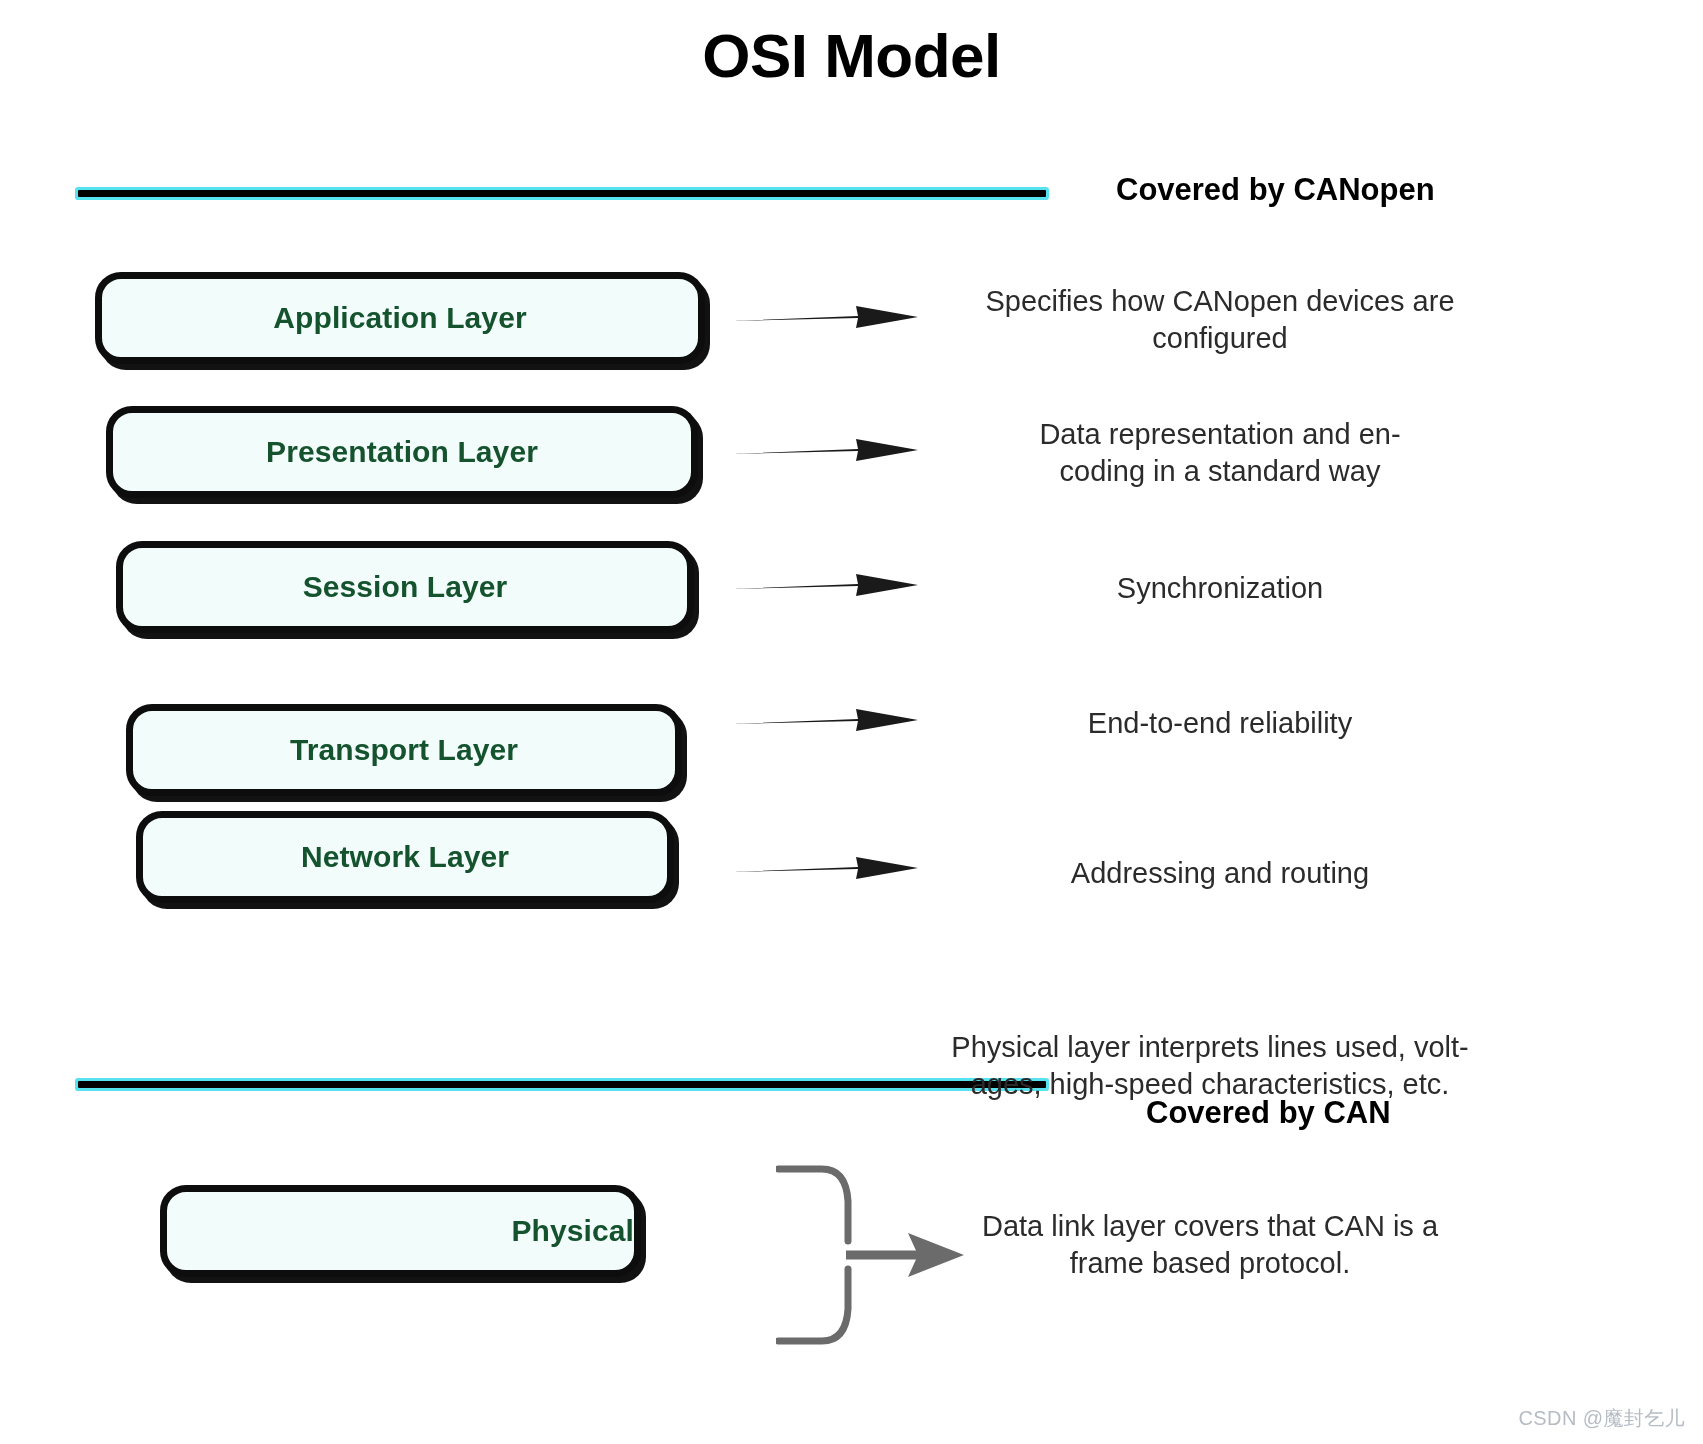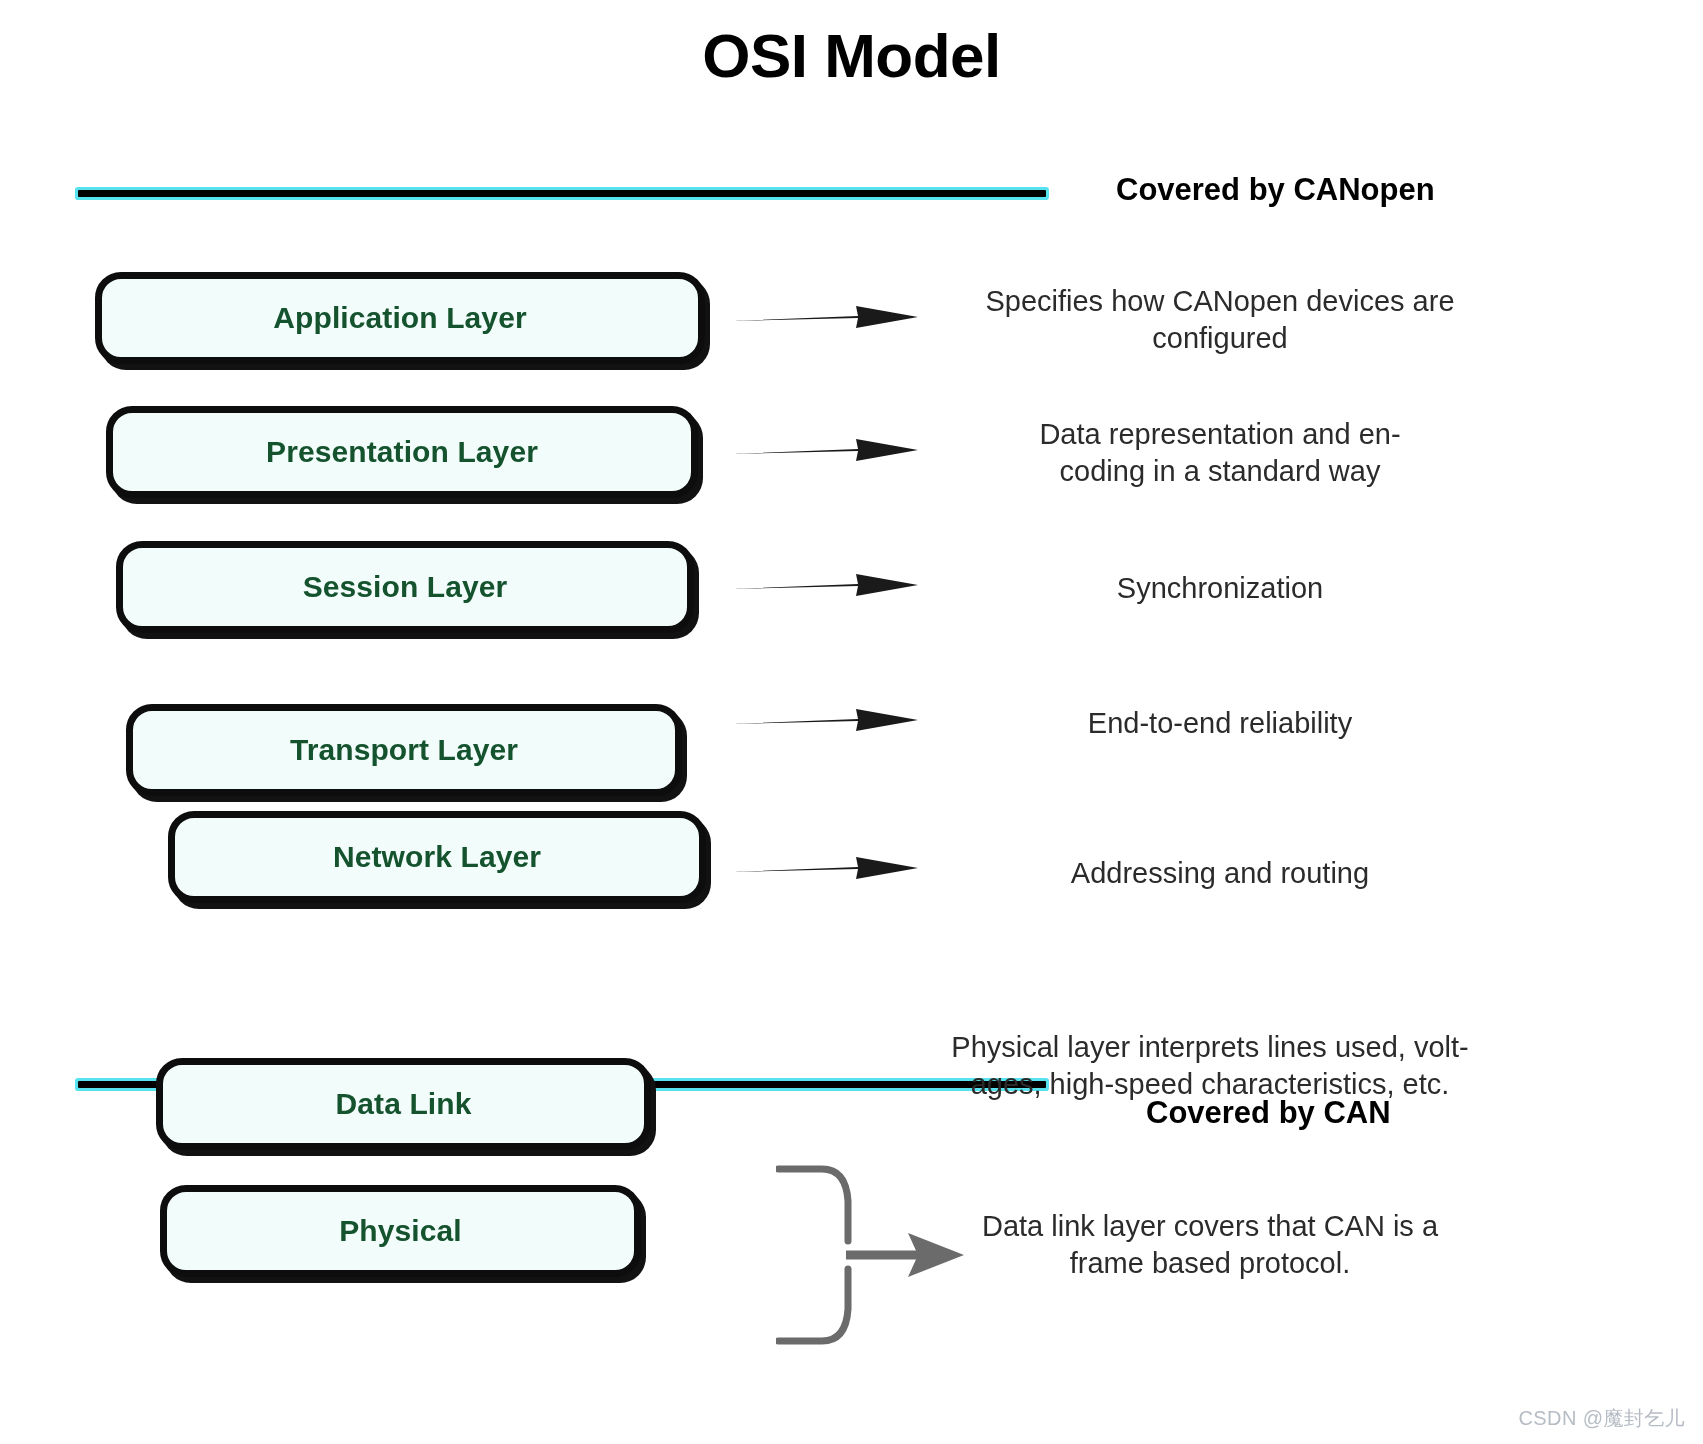--- a/index.html
+++ b/index.html
@@ -149,36 +149,33 @@
   <div class="desc" style="left:955px; top:570px; width:530px;">Synchronization</div>
 
   <div class="layer-box" style="left:126px; top:704px; width:556px; height:92px;">
     <span class="layer-label">Transport Layer</span>
   </div>
   <svg class="arrow-straight" style="left:730px; top:697px;" viewBox="0 0 190 46">
     <path d="M2,27 L128,22 L126,12 L188,23 L126,34 L128,24 Z" fill="#1a1a1a"></path>
   </svg>
   <div class="desc" style="left:955px; top:705px; width:530px;">End-to-end reliability</div>
 
-  <div class="layer-box" style="left:136px; top:811px; width:538px; height:92px;margin-left:32px;">
+  <div class="layer-box" style="left:136px; top:811px; width:538px; height:92px;">
     <span class="layer-label">Network Layer</span>
   </div>
   <svg class="arrow-straight" style="left:730px; top:845px;" viewBox="0 0 190 46">
     <path d="M2,27 L128,22 L126,12 L188,23 L126,34 L128,24 Z" fill="#1a1a1a"></path>
   </svg>
   <div class="desc" style="left:955px; top:855px; width:530px;">Addressing and routing</div>
 
   <div class="section-rule" id="rule-can"></div>
   <div class="section-label" id="label-can">Covered by CAN</div>
 
-  <div class="layer-box" style="left:156px; top:1058px; width:495px; height:92px;">
-    <span class="layer-label">Data Link</span>
-  </div>
 
-  <div class="layer-box" style="left:160px; top:1185px; width:481px; height:92px;">
+  <div class="layer-box" style="left:160px; top:1185px; width:481px; height:92px;justify-content:flex-end;">
     <span class="layer-label">Physical</span>
   </div>
 
   <svg id="merge-arrow" viewBox="0 0 190 200">
     <path d="M2,14 L46,14 Q70,14 72,46 L72,86" fill="none" stroke="#6b6b6b" stroke-width="7" stroke-linecap="round"></path>
     <path d="M2,186 L46,186 Q70,186 72,154 L72,114" fill="none" stroke="#6b6b6b" stroke-width="7" stroke-linecap="round"></path>
     <path d="M70,100 L146,100" fill="none" stroke="#6b6b6b" stroke-width="9" stroke-linecap="butt"></path>
     <path d="M132,78 L188,100 L132,122 L142,100 Z" fill="#6b6b6b"></path>
   </svg>
 

